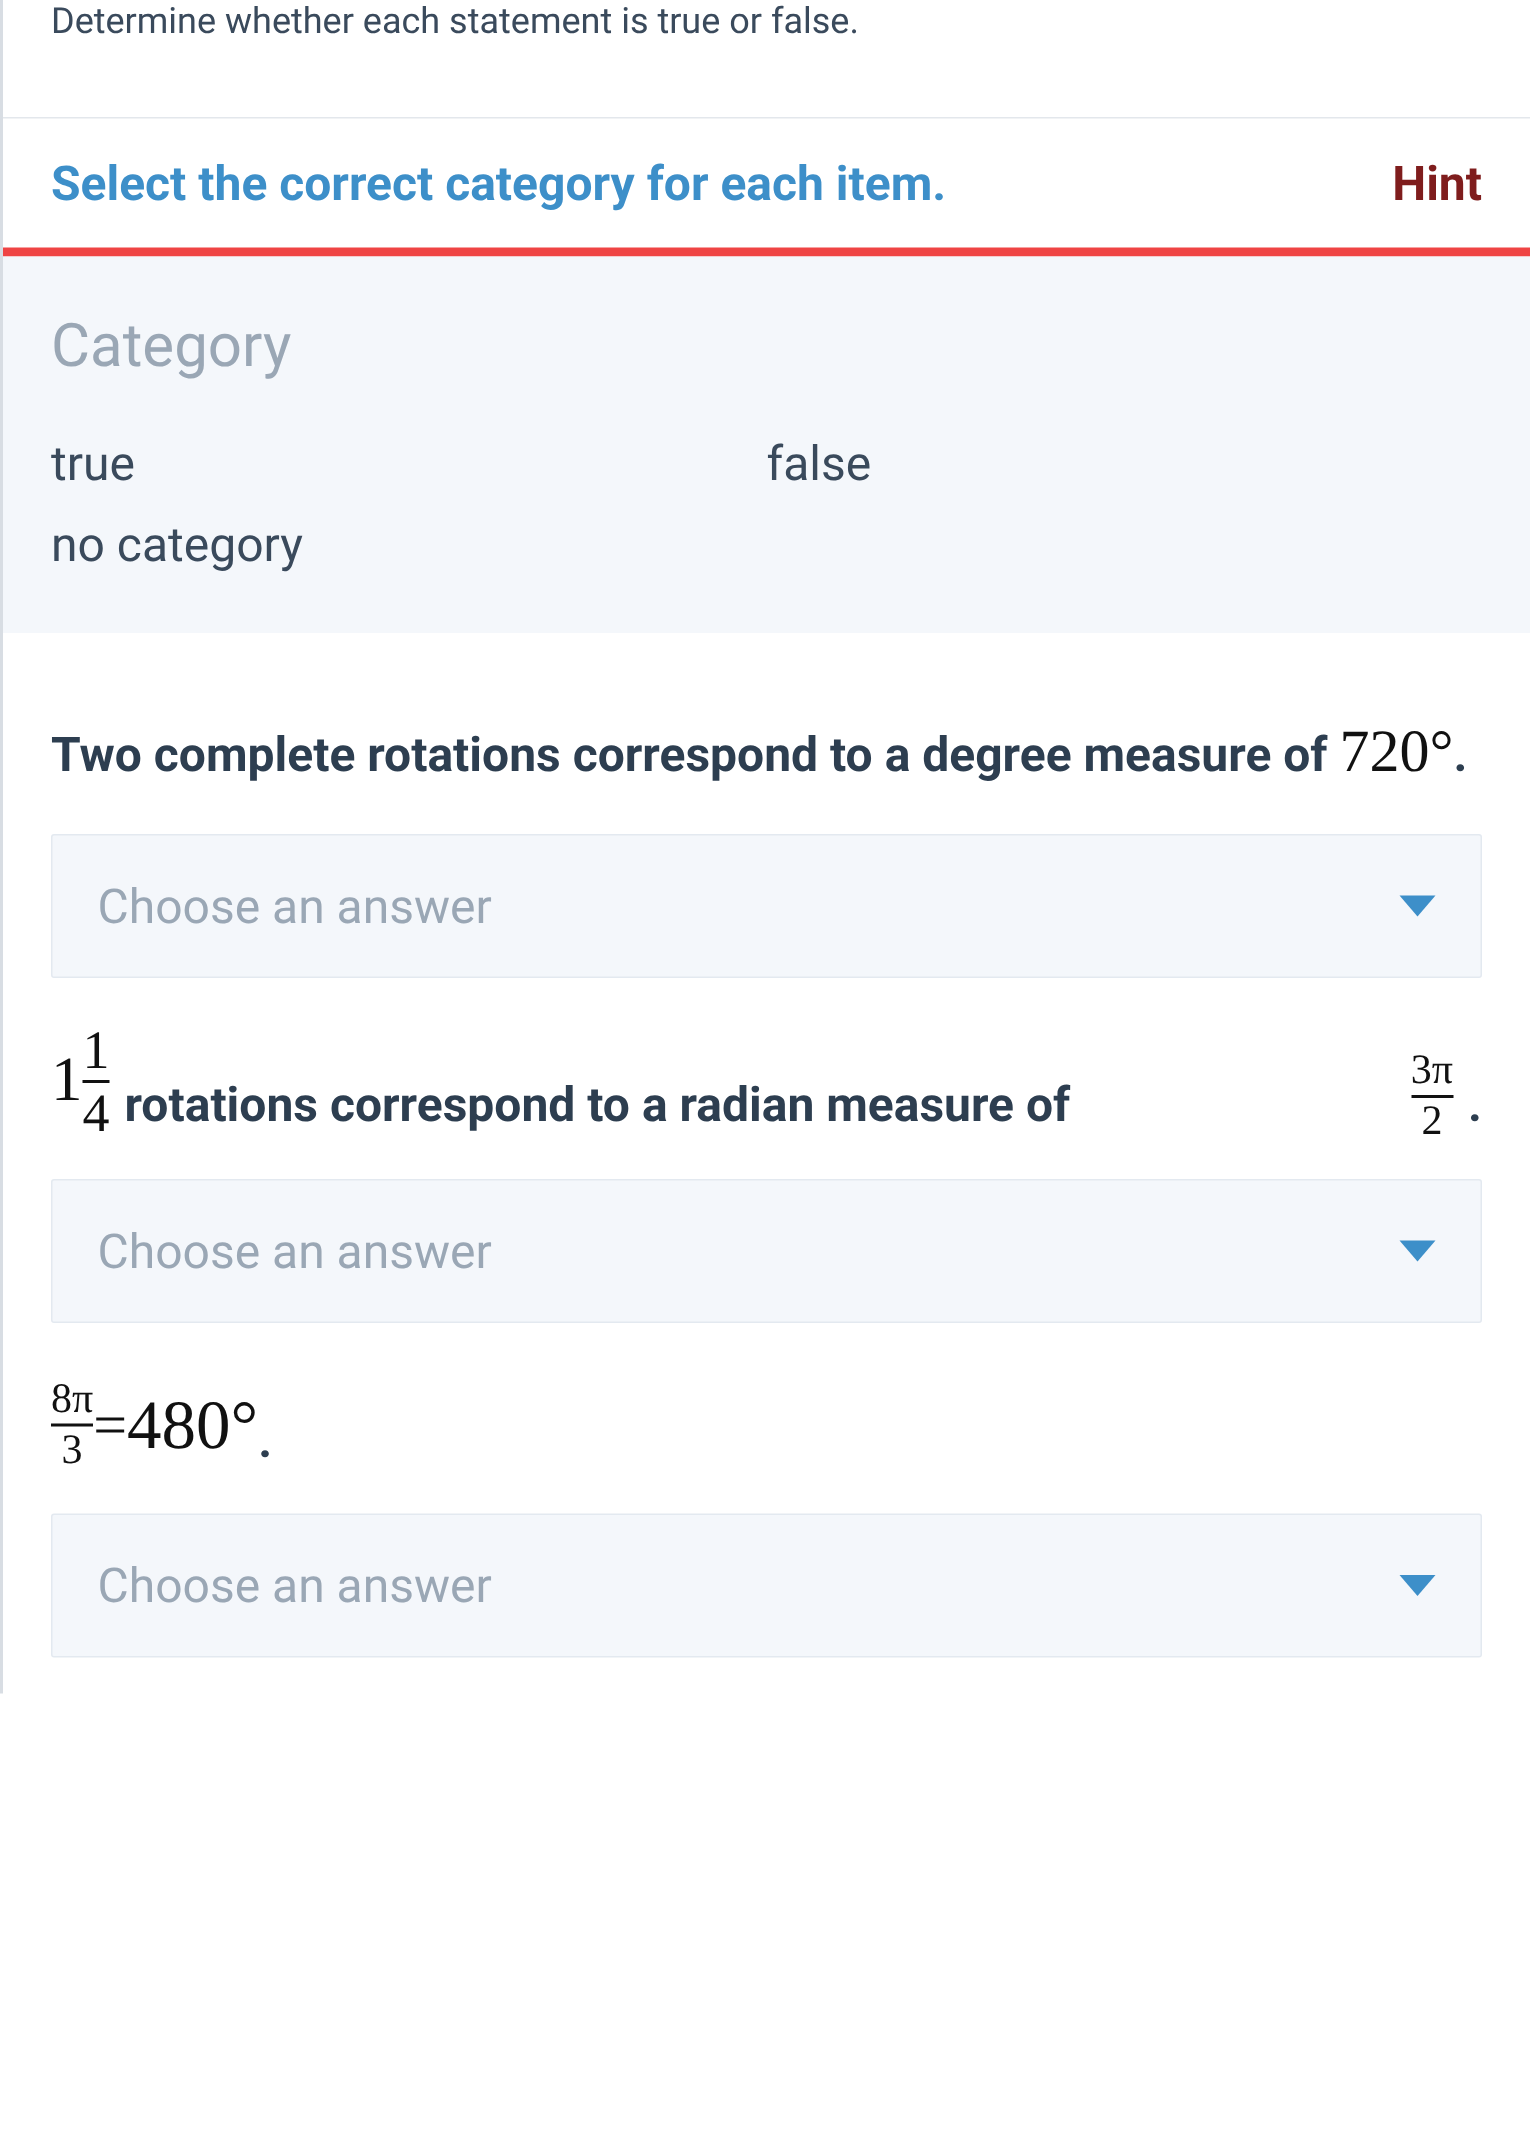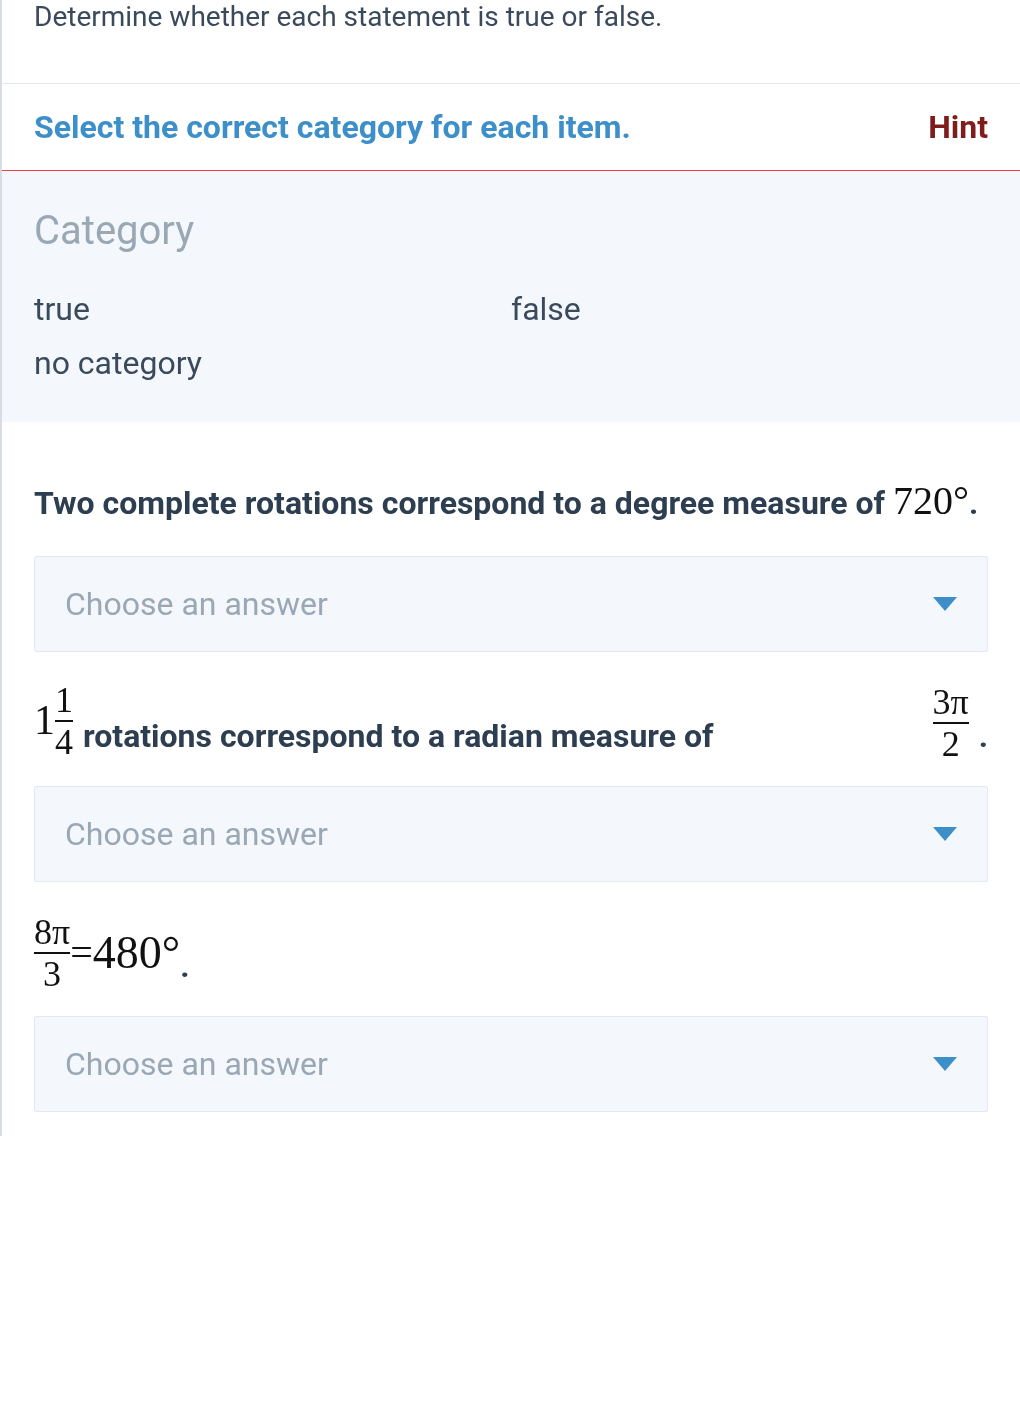--- a/index.html
+++ b/index.html
@@ -6,31 +6,31 @@
   body {
     font-family: -apple-system, BlinkMacSystemFont, "Segoe UI", Roboto, "Helvetter Neue", Arial, sans-serif;
     background: #fff;
     color: #3a4a5c;
     width: 1020px;
     border-left: 2px solid #d8dde3;
     overflow: hidden;
   }
   .question-text {
     padding: 0px 32px 50px 32px;
-    font-size: 28px;
+    font-size: 24px;
     color: #3a4a5c;
     font-weight: 400;
   }
   .instruction-bar {
     display: flex;
     justify-content: space-between;
     align-items: flex-start;
     padding: 24px 32px 24px 32px;
     border-top: 1px solid #e3e7ec;
-    border-bottom: 1px solid #ef4444;
+    border-bottom: 6px solid #ef4444;
   }
   .instruction-text {
     font-size: 32px;
     font-weight: 700;
     color: #3d8fc9;
   }
   .hint-link {
     font-size: 32px;
     font-weight: 700;
     color: #7f1d1d;
@@ -91,21 +91,21 @@
     align-items: center;
     vertical-align: middle;
     line-height: 1.0;
     font-family: "Times New Roman", Times, serif;
     font-weight: 400;
     color: #111;
   }
   .vfrac .num { font-size: 36px; }
   .vfrac .bar { width: 100%; border-top: 2px solid #111; margin: 2px 0; }
   .vfrac .den { font-size: 36px; }
-  .vfrac.large .num, .vfrac.large .den { font-size: 36px; }
+  .vfrac.large .num, .vfrac.large .den { font-size: 28px; }
   .eqn-row {
     display: flex;
     align-items: center;
     font-size: 40px;
   }
   .eqn-row .eq { font-family: "Times New Roman", serif; }
   .dropdown {
     background: #f4f7fb;
     border: 1px solid #e3e9f0;
     border-radius: 2px;

